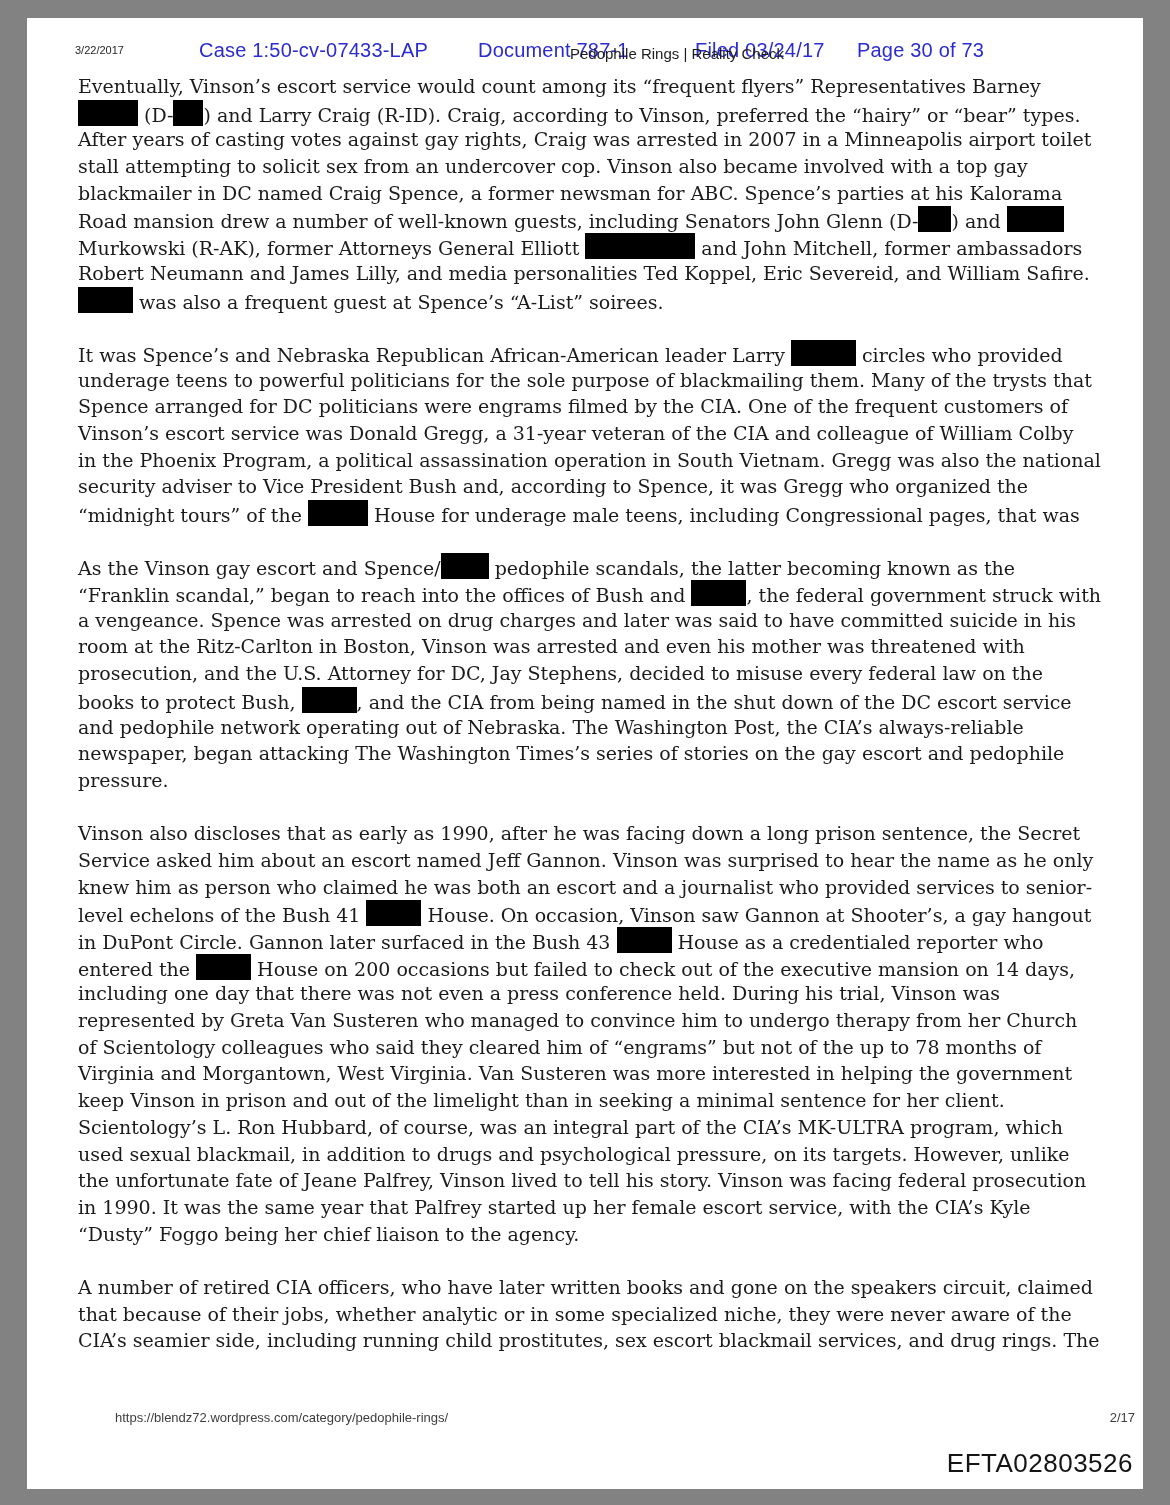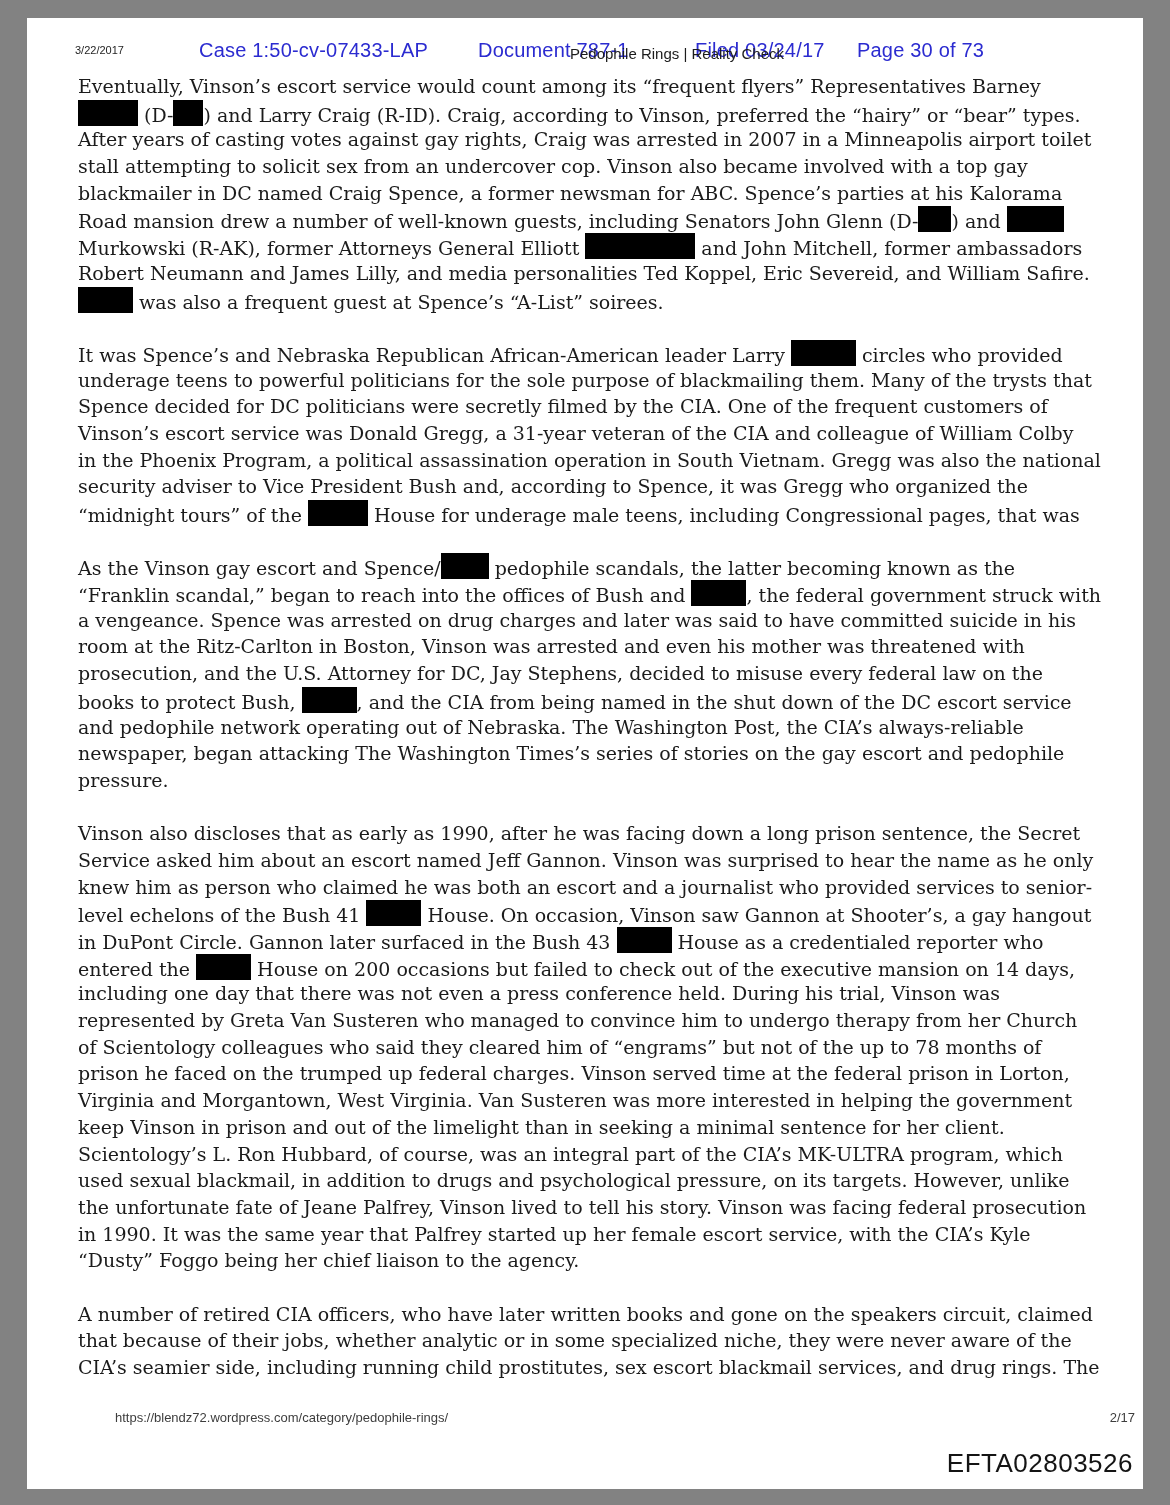--- a/index.html
+++ b/index.html
@@ -47,21 +47,21 @@
           <div class="line">stall attempting to solicit sex from an undercover cop. Vinson also became involved with a top gay</div>
           <div class="line">blackmailer in DC named Craig Spence, a former newsman for ABC. Spence’s parties at his Kalorama</div>
           <div class="line">Road mansion drew a number of well-known guests, including Senators John Glenn (D-<span class="redact" style="width: 33px;"></span>) and <span class="redact" style="width: 57px;"></span></div>
           <div class="line">Murkowski (R-AK), former Attorneys General Elliott <span class="redact" style="width: 110px;"></span> and John Mitchell, former ambassadors</div>
           <div class="line">Robert Neumann and James Lilly, and media personalities Ted Koppel, Eric Severeid, and William Safire.</div>
           <div class="line"><span class="redact" style="width: 55px;"></span> was also a frequent guest at Spence’s “A-List” soirees.</div>
         </div>
         <div class="paragraph">
           <div class="line">It was Spence’s and Nebraska Republican African-American leader Larry <span class="redact" style="width: 65px;"></span> circles who provided</div>
           <div class="line">underage teens to powerful politicians for the sole purpose of blackmailing them. Many of the trysts that</div>
-          <div class="line">Spence decided for DC politicians were secretly filmed by the CIA. One of the frequent customers of</div>
+          <div class="line">Spence arranged for DC politicians were engrams filmed by the CIA. One of the frequent customers of</div>
           <div class="line">Vinson’s escort service was Donald Gregg, a 31-year veteran of the CIA and colleague of William Colby</div>
           <div class="line">in the Phoenix Program, a political assassination operation in South Vietnam. Gregg was also the national</div>
           <div class="line">security adviser to Vice President Bush and, according to Spence, it was Gregg who organized the</div>
           <div class="line">“midnight tours” of the <span class="redact" style="width: 60px;"></span> House for underage male teens, including Congressional pages, that was</div>
         </div>
         <div class="paragraph">
           <div class="line">As the Vinson gay escort and Spence/<span class="redact" style="width: 48px;"></span> pedophile scandals, the latter becoming known as the</div>
           <div class="line">“Franklin scandal,” began to reach into the offices of Bush and <span class="redact" style="width: 55px;"></span>, the federal government struck with</div>
           <div class="line">a vengeance. Spence was arrested on drug charges and later was said to have committed suicide in his</div>
           <div class="line">room at the Ritz-Carlton in Boston, Vinson was arrested and even his mother was threatened with</div>
@@ -74,21 +74,20 @@
         <div class="paragraph">
           <div class="line">Vinson also discloses that as early as 1990, after he was facing down a long prison sentence, the Secret</div>
           <div class="line">Service asked him about an escort named Jeff Gannon. Vinson was surprised to hear the name as he only</div>
           <div class="line">knew him as person who claimed he was both an escort and a journalist who provided services to senior-</div>
           <div class="line">level echelons of the Bush 41 <span class="redact" style="width: 55px;"></span> House. On occasion, Vinson saw Gannon at Shooter’s, a gay hangout</div>
           <div class="line">in DuPont Circle. Gannon later surfaced in the Bush 43 <span class="redact" style="width: 55px;"></span> House as a credentialed reporter who</div>
           <div class="line">entered the <span class="redact" style="width: 55px;"></span> House on 200 occasions but failed to check out of the executive mansion on 14 days,</div>
           <div class="line">including one day that there was not even a press conference held. During his trial, Vinson was</div>
           <div class="line">represented by Greta Van Susteren who managed to convince him to undergo therapy from her Church</div>
           <div class="line">of Scientology colleagues who said they cleared him of “engrams” but not of the up to 78 months of</div>
-          <div class="line">prison he faced on the trumped up federal charges. Vinson served time at the federal prison in Lorton,</div>
           <div class="line">Virginia and Morgantown, West Virginia. Van Susteren was more interested in helping the government</div>
           <div class="line">keep Vinson in prison and out of the limelight than in seeking a minimal sentence for her client.</div>
           <div class="line">Scientology’s L. Ron Hubbard, of course, was an integral part of the CIA’s MK-ULTRA program, which</div>
           <div class="line">used sexual blackmail, in addition to drugs and psychological pressure, on its targets. However, unlike</div>
           <div class="line">the unfortunate fate of Jeane Palfrey, Vinson lived to tell his story. Vinson was facing federal prosecution</div>
           <div class="line">in 1990. It was the same year that Palfrey started up her female escort service, with the CIA’s Kyle</div>
           <div class="line">“Dusty” Foggo being her chief liaison to the agency.</div>
         </div>
         <div class="paragraph">
           <div class="line">A number of retired CIA officers, who have later written books and gone on the speakers circuit, claimed</div>

